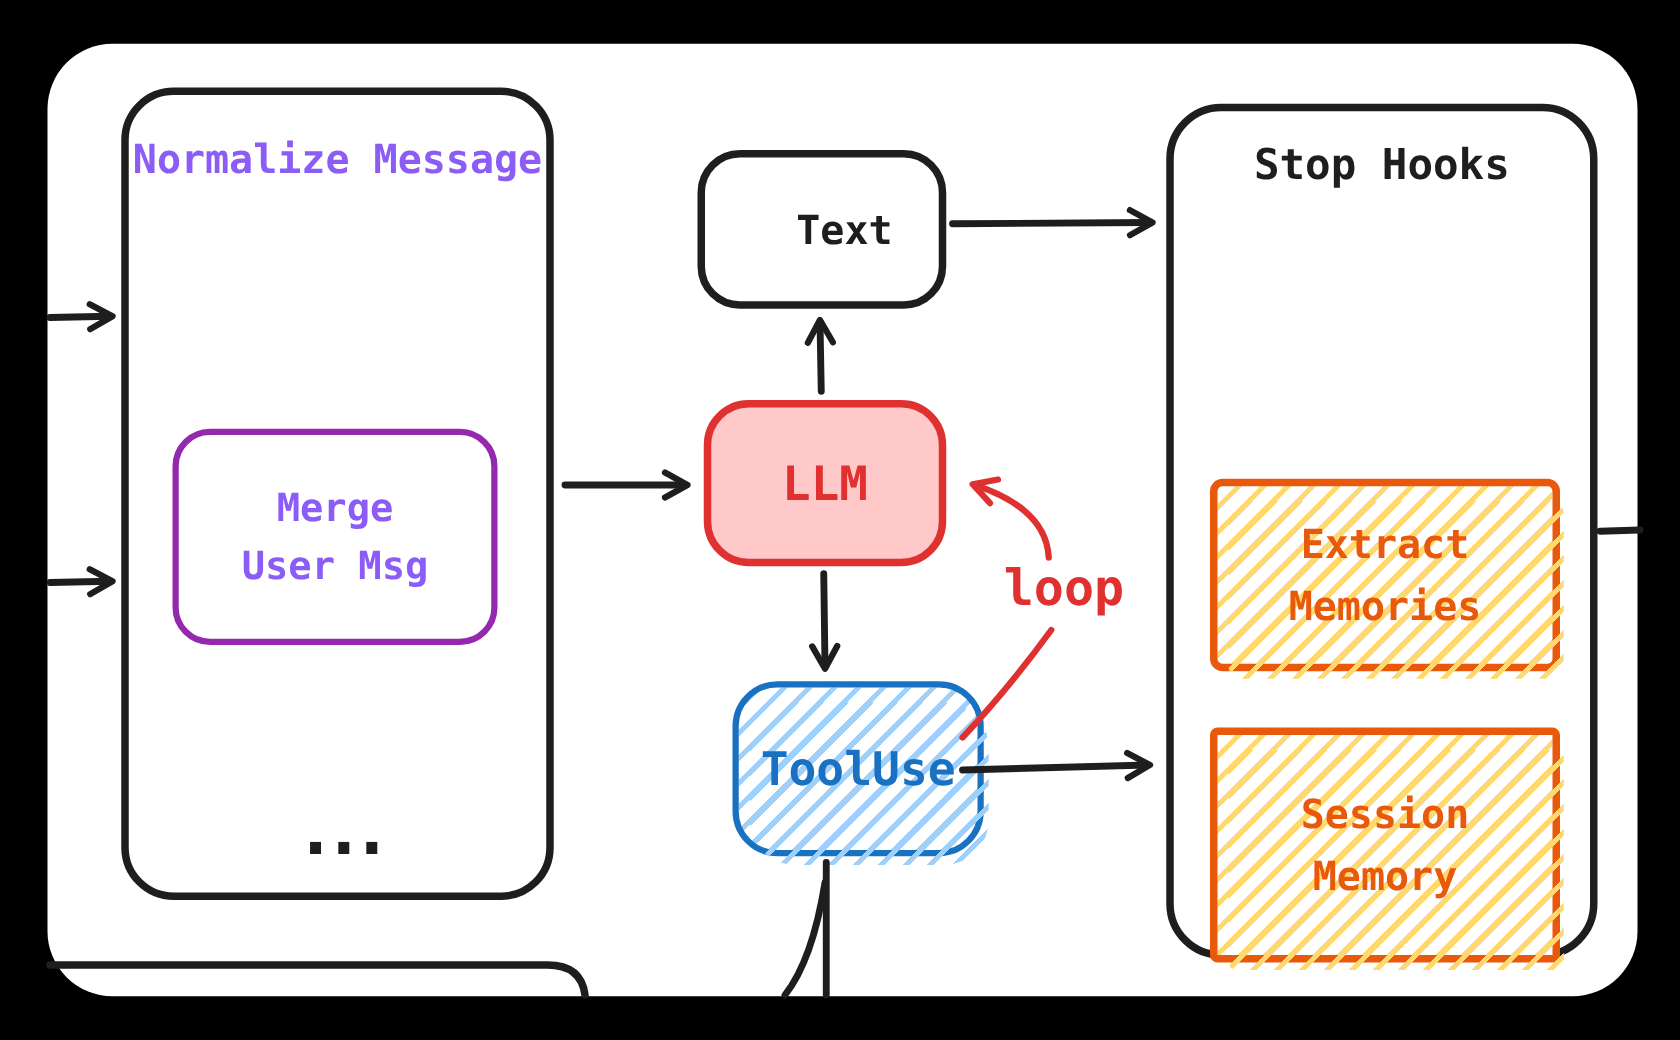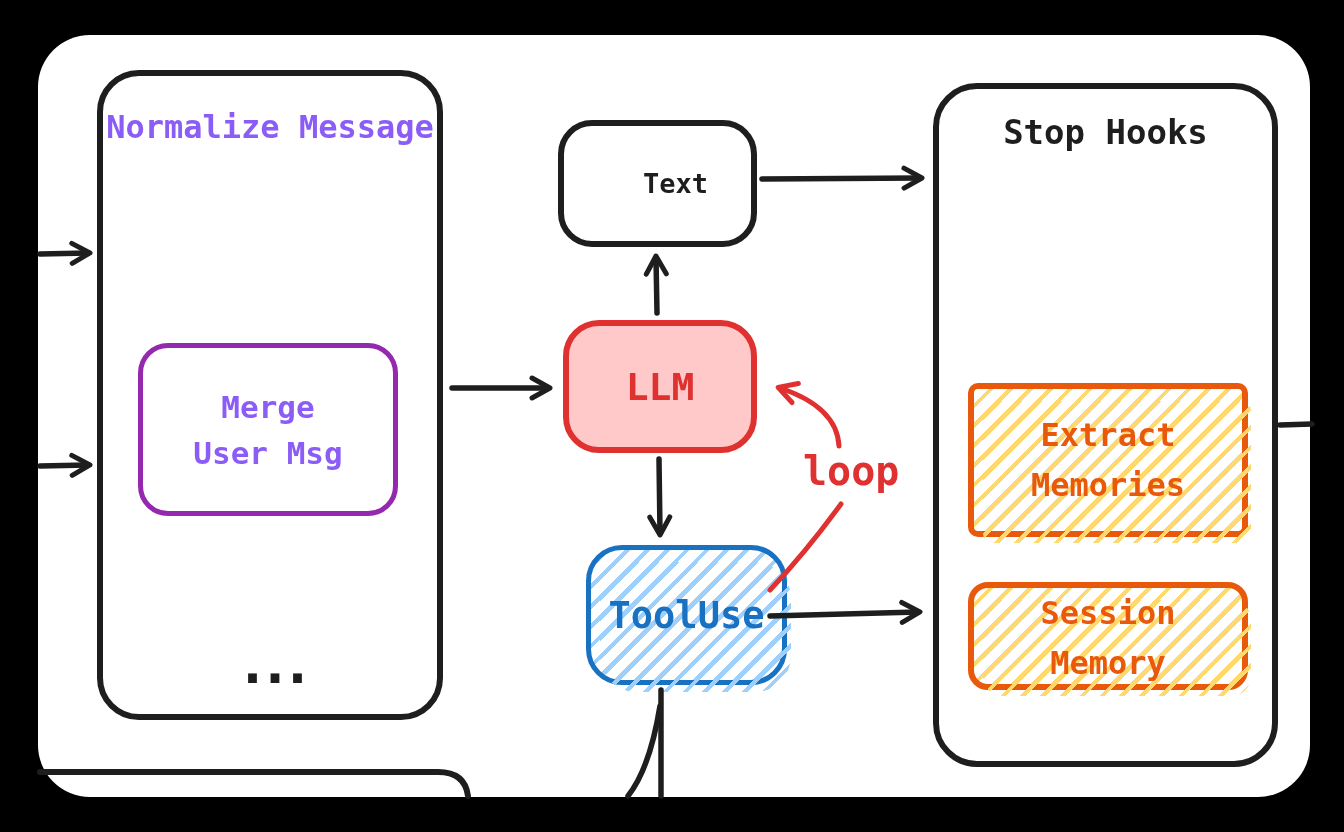--- a/index.html
+++ b/index.html
@@ -56,21 +56,21 @@
 
 
   <div class="node purple-border two-line purple-text" style="left:138px;top:343px;width:260px;height:173px;border-radius:30px;">
     <span>Merge</span>
     <span>User Msg</span>
   </div>
 
 
   <div id="dots">...</div>
 
-  <div class="node black-border black-text" style="left:558px;top:120px;width:199px;height:127px;border-radius:34px;font-size:27px;padding-left:36px;">
+  <div class="node black-border black-text" style="left:558px;top:120px;width:199px;height:127px;border-radius:34px;font-size:32px;padding-left:36px;">
     <span>Text</span>
   </div>
 
   <div class="node" id="llm-box" style="left:563px;top:320px;width:194px;height:133px;border-radius:36px;font-size:38px;text-align:center;">
     <span>LLM</span>
   </div>
 
   <div class="node hatched hatch-blue" id="tooluse-box" style="left:586px;top:545px;width:201px;height:140px;border-radius:36px;font-size:37px;">
     <span>ToolUse</span>
   </div>
@@ -79,21 +79,21 @@
 
   <div class="container black-border" style="left:933px;top:83px;width:345px;height:684px;border-radius:44px;"></div>
   <div class="ctitle black-text" style="left:933px;top:112px;width:345px;font-size:34px;">Stop Hooks</div>
 
 
   <div class="node hatched hatch-orange orange-box two-line-lg" style="left:968px;top:383px;width:280px;height:154px;border-radius:10px;">
     <span>Extract</span>
     <span>Memories</span>
   </div>
 
-  <div class="node hatched hatch-orange orange-box two-line-lg" style="left:968px;top:582px;width:280px;height:108px;border-radius:20px;justify-content:space-between;">
+  <div class="node hatched hatch-orange orange-box two-line-lg" style="left:968px;top:582px;width:280px;height:188px;border-radius:6px;">
     <span>Session</span>
     <span>Memory</span>
   </div>
 
   <svg id="wires" width="1344" height="832" viewBox="0 0 1344 832">
     <defs>
       <marker id="mk-black" markerUnits="userSpaceOnUse" markerWidth="30" markerHeight="30" viewBox="0 0 30 30" refX="22" refY="15" orient="auto">
         <path d="M6,5 L24,15 L6,25" fill="none" stroke="#1e1e1e" stroke-width="5" stroke-linecap="round" stroke-linejoin="round"></path>
       </marker>
       <marker id="mk-red" markerUnits="userSpaceOnUse" markerWidth="30" markerHeight="30" viewBox="0 0 30 30" refX="22" refY="15" orient="auto">

